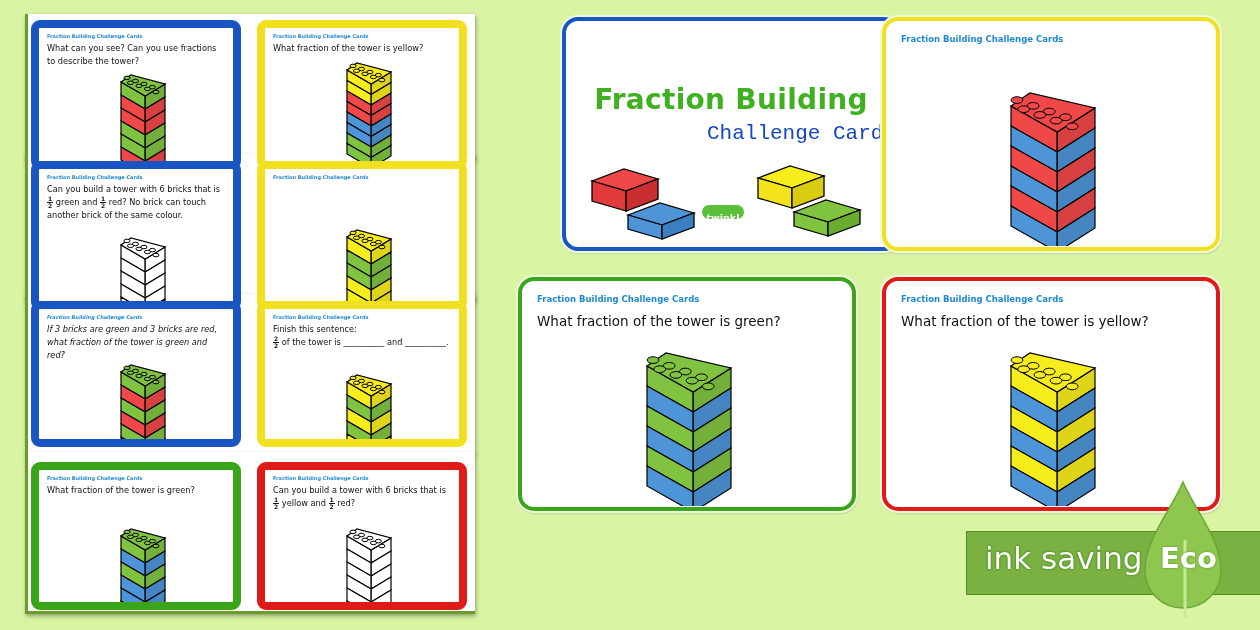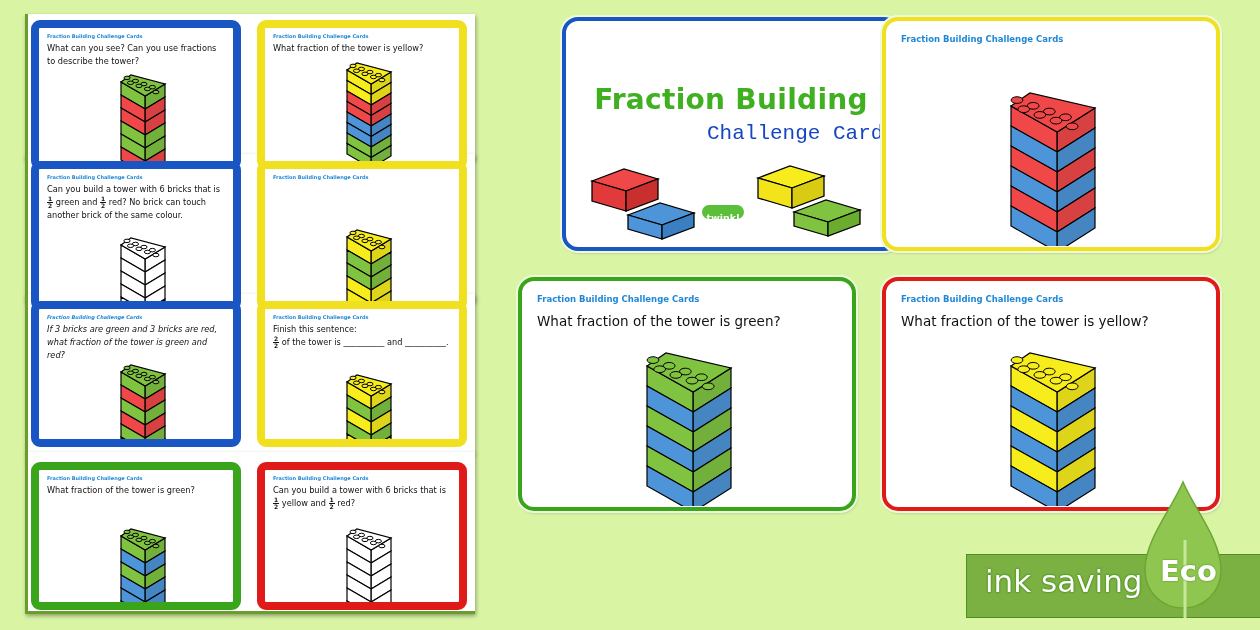--- a/index.html
+++ b/index.html
@@ -90,34 +90,32 @@
     color: #fff; font-size: 9.5px; font-weight: bold;
     text-align: center; line-height: 26px;
   }
 
   
   .eco-bar {
     position: absolute; left: 966px; top: 531px; width: 294px; height: 64px;
     background: #7bb042;
     border: 1px solid #4f8f1e;
     border-right: none;
-    margin-top: 23px;
   }
   .eco-text {
     position: absolute; left: 18px; top: 8px;
     font-size: 31px; color: #ffffff;
     text-shadow: 0 0 2px #3f8a10, 0 0 2px #3f8a10;
     font-family: "DejaVu Sans", sans-serif;
   }
   .eco-drop { position: absolute; left: 1143px; top: 480px; }
   .eco-label {
     position: absolute; left: 1160px; top: 541px;
     font-size: 29px; color: #fff; font-weight: bold;
     text-shadow: 0 0 2px #3f8a10;
-    margin-top: 13px;
   }
 </style>
 </head>
 <body>
 
 <div class="sheet s1"></div>
 <div class="sheet s2"></div>
 <div class="sheet s3"></div>
 <div class="sheet s4"></div>
 

